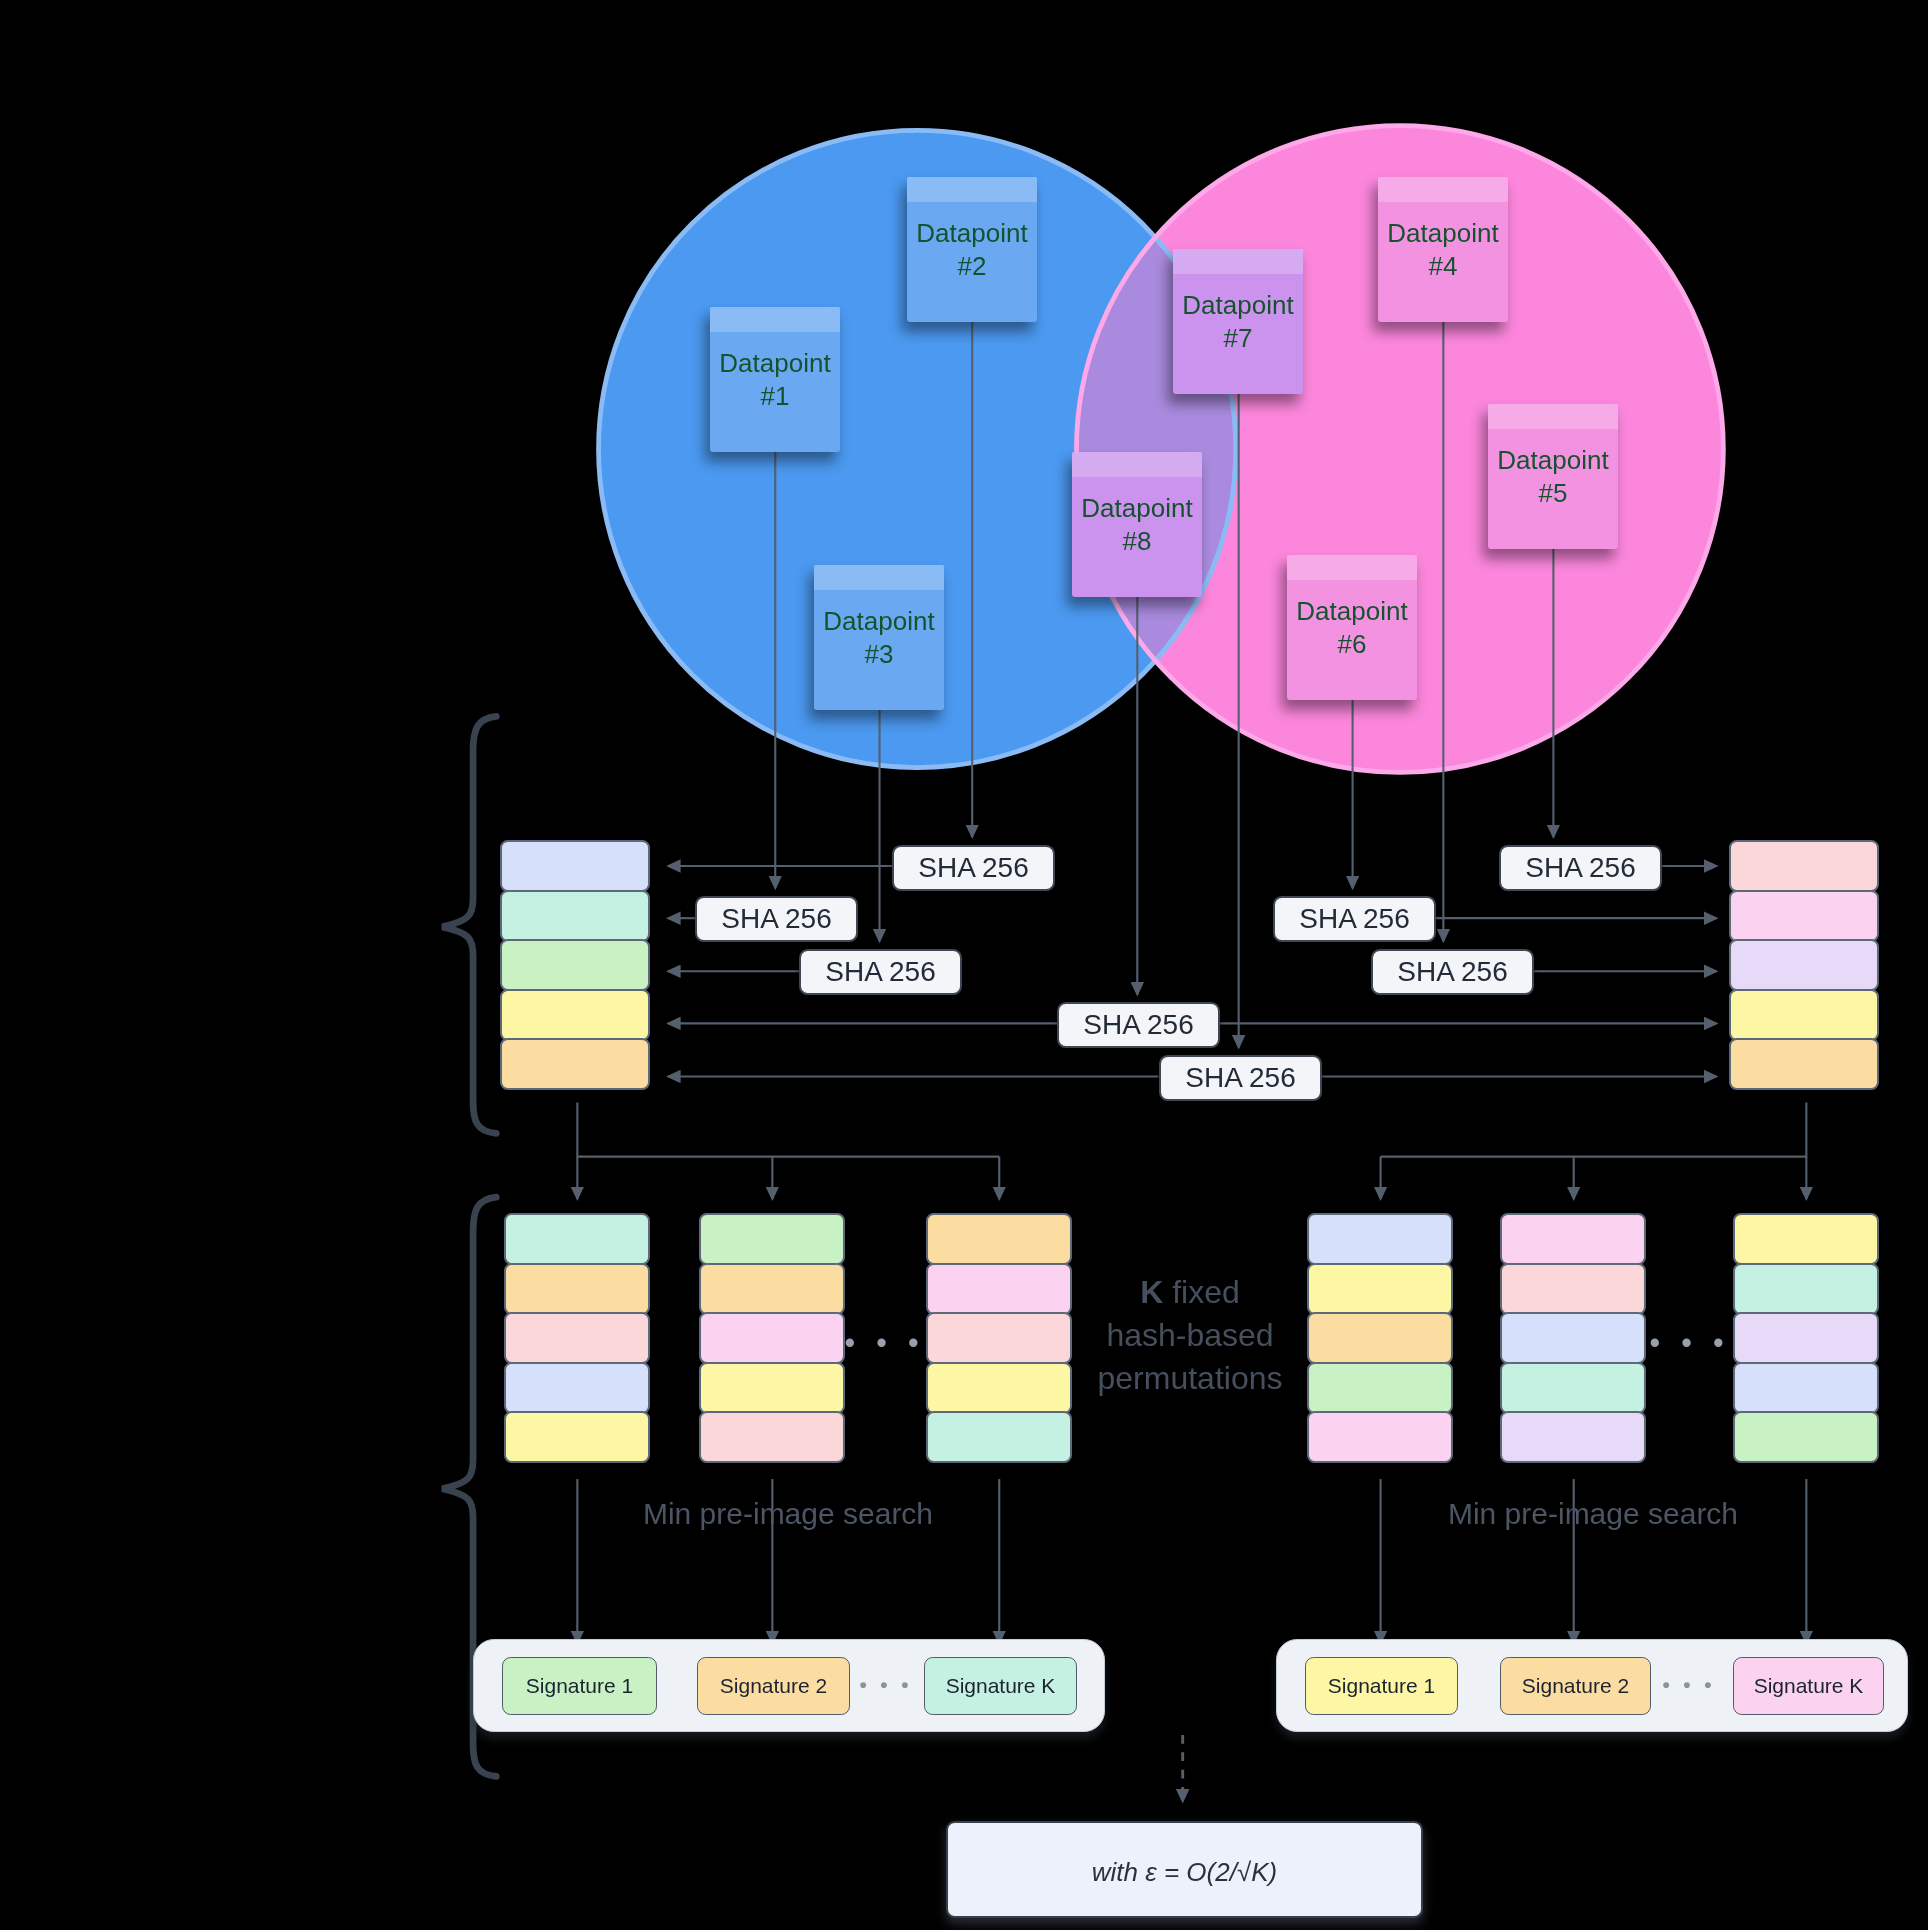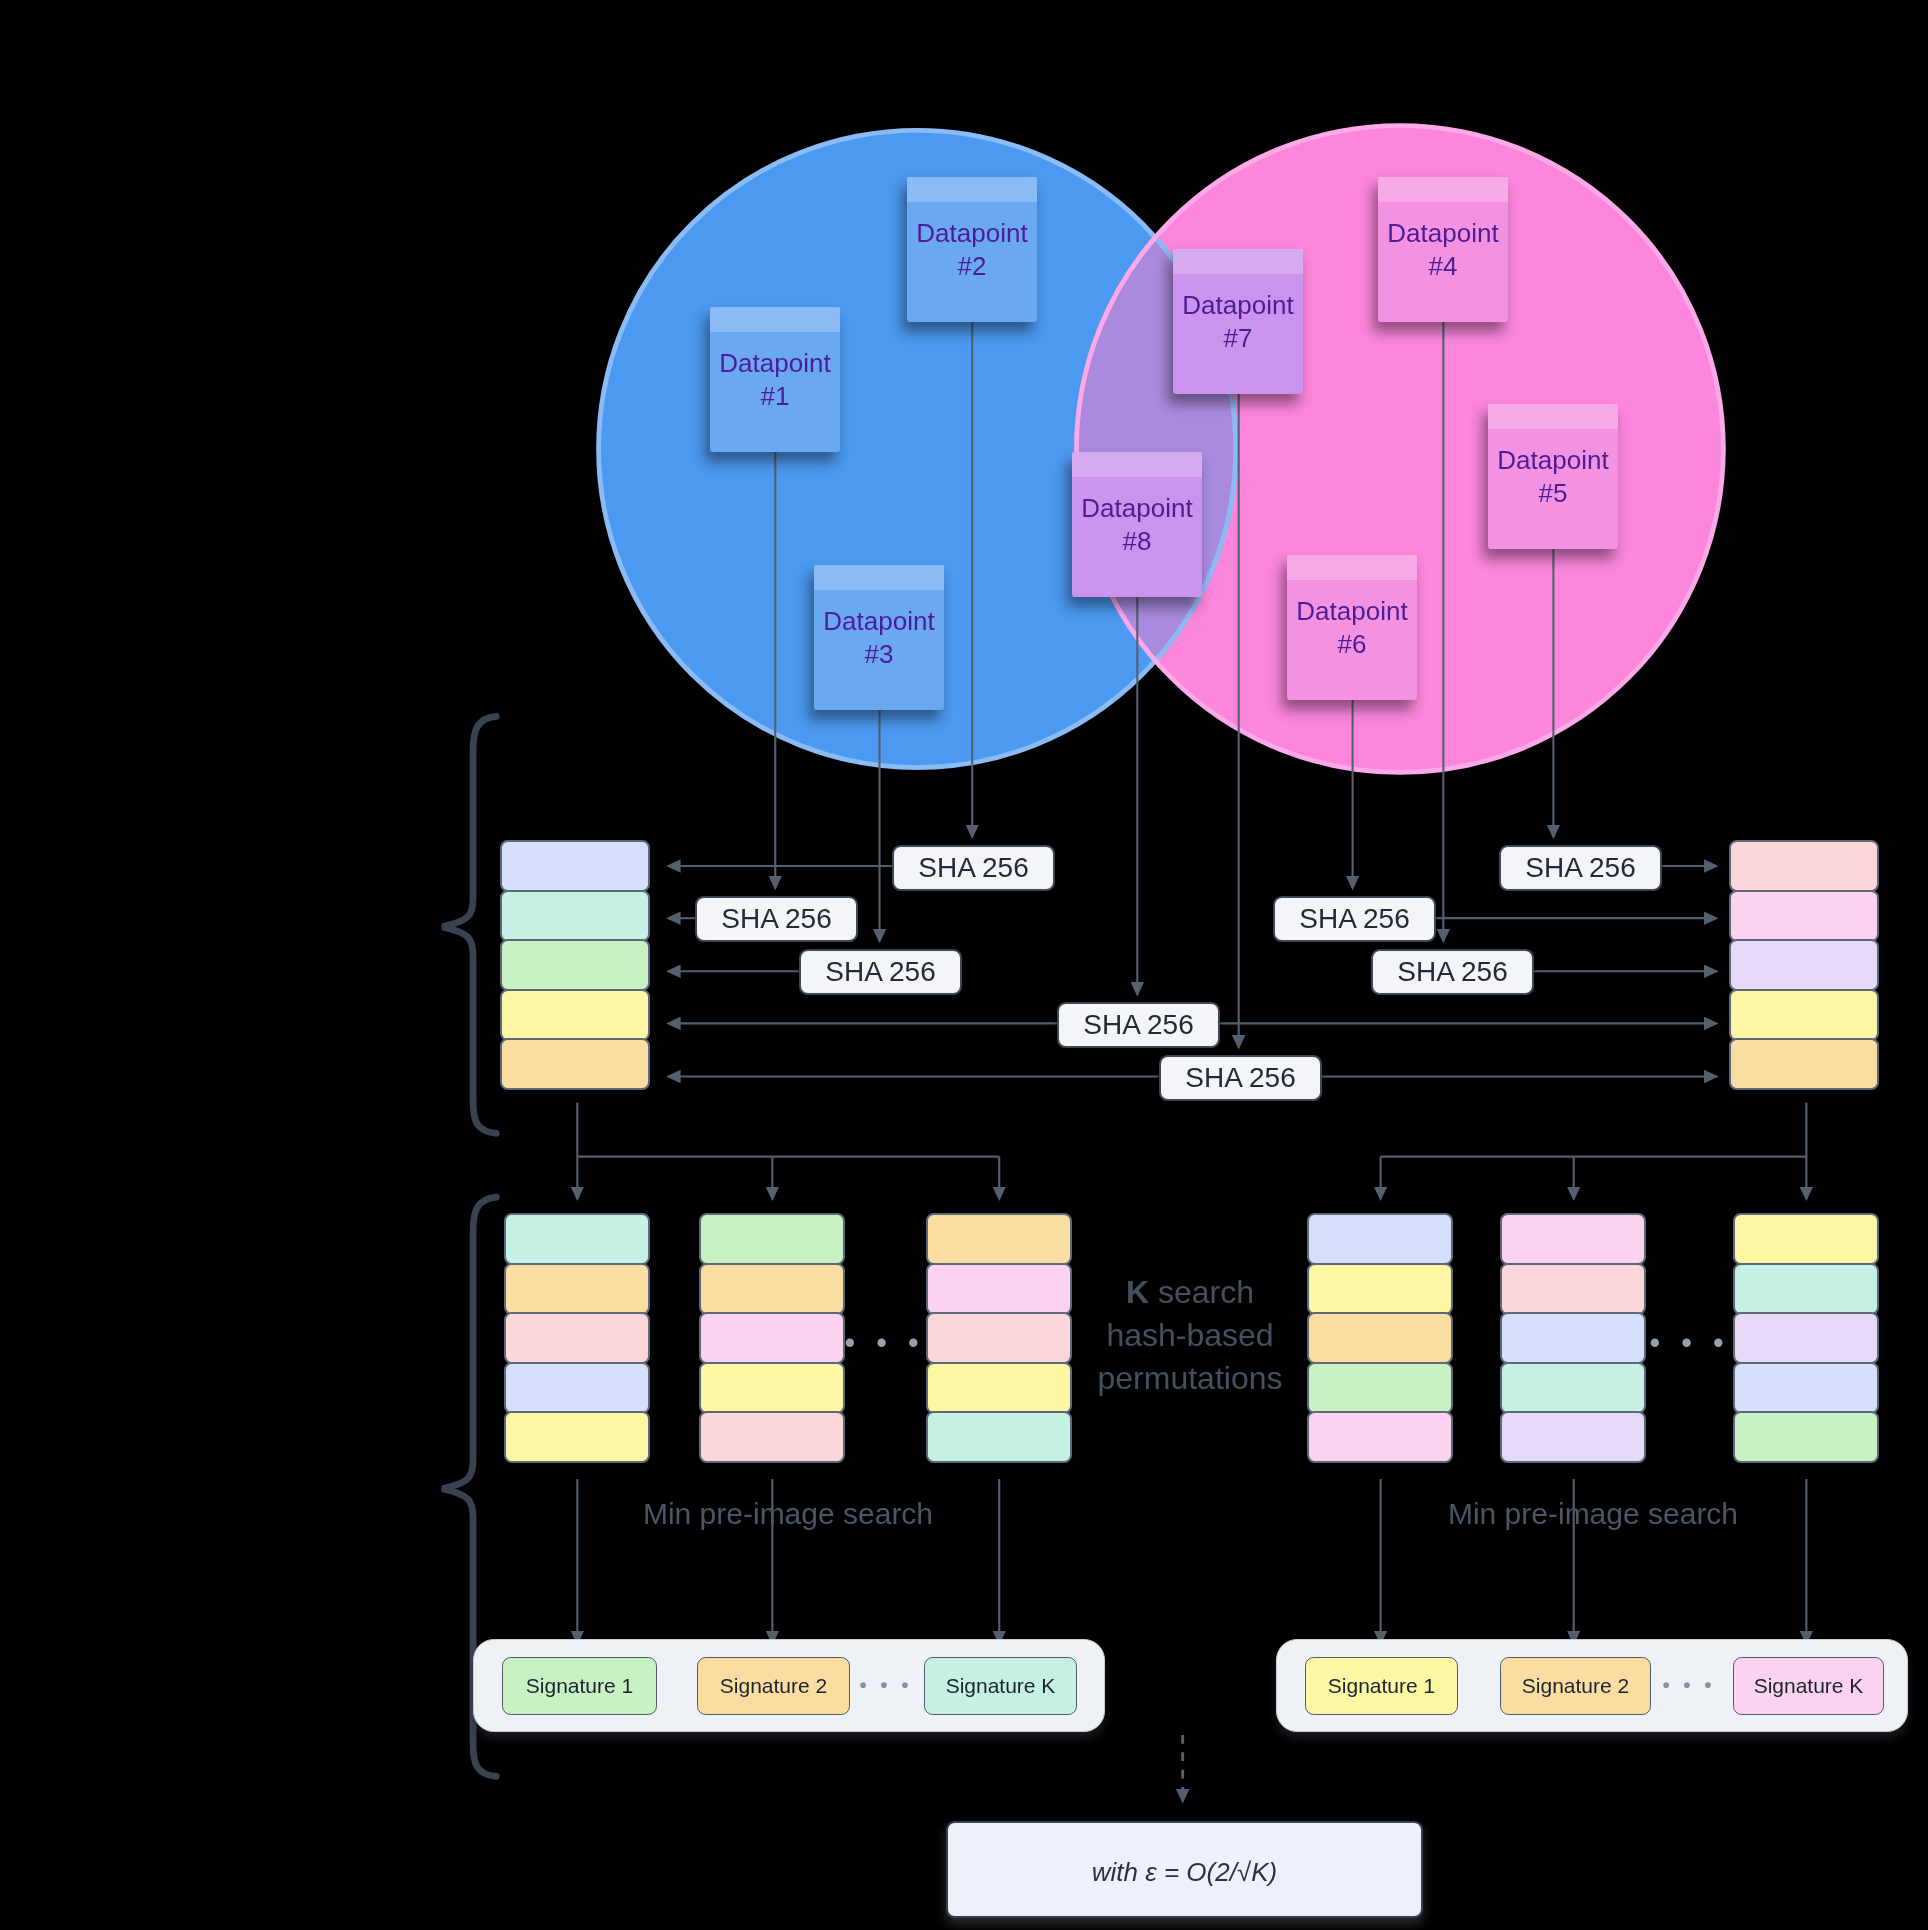--- a/index.html
+++ b/index.html
@@ -4,21 +4,21 @@
 <style>
   html,body{margin:0;padding:0;background:#000;}
   #canvas{
     position:relative;width:1928px;height:1930px;background:#000;overflow:hidden;
     font-family:"Liberation Sans", sans-serif;
   }
   svg.layer{position:absolute;left:0;top:0;width:1928px;height:1930px;}
   .card{
     position:absolute;width:130px;height:145px;border-radius:2.9px;
     display:flex;flex-direction:column;align-items:center;justify-content:center;
-    font-size:26px;line-height:33px;color:#4c1d95;text-align:center;
+    font-size:26px;line-height:33px;color:#14532d;text-align:center;
     box-shadow:-4.8px 9.7px 12.6px rgba(0,0,0,0.42);
   }
   .card .shine{position:absolute;left:0;top:0;right:0;height:25px;background:rgba(255,255,255,0.22);}
   .stack{position:absolute;display:flex;flex-direction:column;}
   .stack .cell{border:2.4px solid #5d6878;border-radius:7.7px;}
   .stack .cell + .cell{margin-top:-2.4px;}
   .hashstack{width:150px;}
   .hashstack .cell{height:48px;}
   .permstack{width:146px;}
   .permstack .cell{height:48px;}
@@ -220,21 +220,21 @@
     <div class="cell" style="background-color: rgb(196, 241, 226);"></div>
     <div class="cell" style="background-color: rgb(231, 217, 248);"></div>
     <div class="cell" style="background-color: rgb(215, 224, 250);"></div>
     <div class="cell" style="background-color: rgb(200, 241, 196);"></div>
   </div>
 
   <div class="dots" style="left:827px;top:1327px;width:116px;font-size:29px;">• • •</div>
   <div class="dots" style="left:1632px;top:1327px;width:116px;font-size:29px;">• • •</div>
 
   <div class="graytext ktext" style="left:1045px;top:1271px;color:#454f5e;">
-    <div><b>K</b><span> search</span></div>
+    <div><b>K</b><span> fixed</span></div>
     <div>hash-based</div>
     <div>permutations</div>
   </div>
   <div class="graytext minsearch" style="left:595px;top:1497px;">Min pre-image search</div>
   <div class="graytext minsearch" style="left:1400px;top:1497px;">Min pre-image search</div>
 
   <div class="sigcontainer" style="left:473px;top:1639px;"></div>
   <div class="sigbox" style="left: 502px; top: 1657px; width: 153px; background-color: rgb(200, 241, 196);">Signature 1</div>
   <div class="sigbox" style="left: 697px; top: 1657px; width: 151px; background-color: rgb(251, 221, 162);">Signature 2</div>
   <div class="dots" style="left:850px;top:1673px;width:72px;font-size:21px;letter-spacing:3.9px;color:#8a93a2;">• • •</div>

